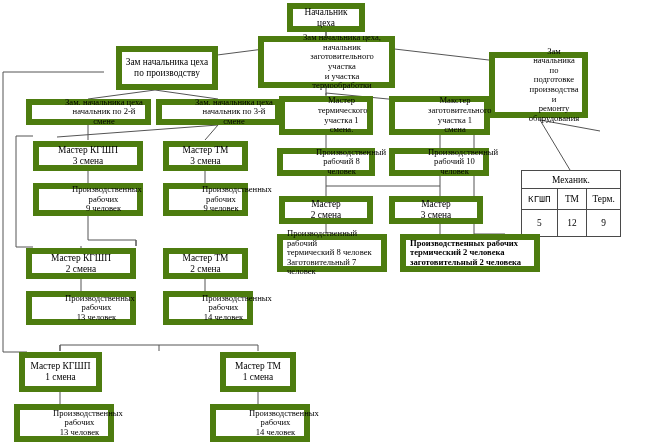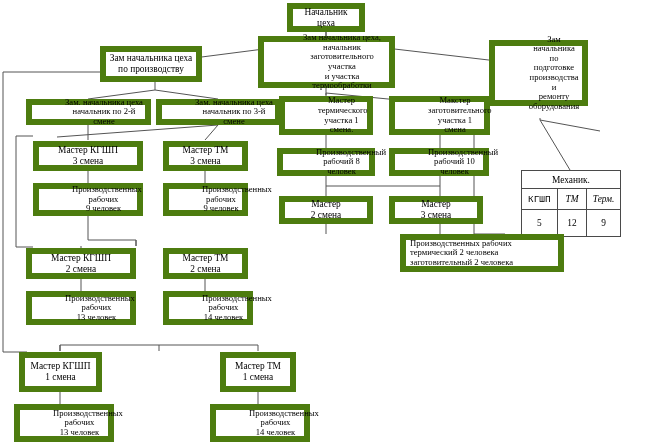--- a/index.html
+++ b/index.html
@@ -95,42 +95,42 @@
 
     <line x1="540" y1="118" x2="540" y2="120"></line>
     <line x1="540" y1="120" x2="600" y2="131"></line>
     <line x1="540" y1="120" x2="570" y2="170"></line>
   </svg>
 
   <div class="node s10" style="left:287px;top:3px;width:78px;height:29px;">
     <span>Начальник<br>цеха</span>
   </div>
 
-  <div class="node s10" style="left:100px;top:46px;width:102px;height:36px;">
+  <div class="node s10" style="left:116px;top:46px;width:102px;height:44px;">
     <span>Зам начальника цеха<br>по производству</span>
   </div>
 
   <div class="node s9" style="left:258px;top:36px;width:137px;height:52px;">
     <span>Зам начальника цеха,<br>начальник<br>заготовительного участка<br>и участка термообработки</span>
   </div>
 
-  <div class="node s9" style="left:489px;top:40px;width:99px;height:66px;">
+  <div class="node s9" style="left:489px;top:52px;width:99px;height:66px;">
     <span>Зам начальника по<br>подготовке<br>производства и<br>ремонту<br>оборудования</span>
   </div>
 
 
   <table class="mtable" style="left:521px;top:170px;width:100px;padding-left:16px;">
     <tbody>
         <tr>
       <td colspan="3" style="height:17px;">Механик.</td>
     </tr>
     <tr>
       <td style="height:20px;width:36px;font-family:Liberation Mono, monospace;">КГШП</td>
-      <td style="height:20px;width:30px;font-style:italic;">ТМ</td>
-      <td style="height:20px;width:34px;font-style:italic;">Терм.</td>
+      <td style="height:20px;width:30px;">ТМ</td>
+      <td style="height:20px;width:34px;">Терм.</td>
     </tr>
     <tr>
       <td style="height:26px;">5</td>
       <td style="height:26px;">12</td>
       <td style="height:26px;">9</td>
     </tr>
   </tbody>
     </table>
 
   <div class="node s9" style="left:26px;top:99px;width:125px;height:26px;">
@@ -196,17 +196,20 @@
     <span>Производственный<br>рабочий 10 человек</span>
   </div>
 
   <div class="node s10" style="left:279px;top:196px;width:94px;height:28px;">
     <span>Мастер<br>2 смена</span>
   </div>
   <div class="node s10" style="left:389px;top:196px;width:94px;height:28px;">
     <span>Мастер<br>3 смена</span>
   </div>
 
-  <div class="node s9 lft" style="left:400px;top:234px;width:164px;height:38px;">
+  <div class="node s9 lft" style="left:277px;top:234px;width:110px;height:38px;">
+    <span>Производственный рабочий<br>термический 8 человек<br>Заготовительный 7 человек</span>
+  </div>
+  <div class="node s9 lft" style="left:400px;top:234px;width:140px;height:38px;font-weight:bold;">
     <span>Производственных рабочих<br>термический 2 человека<br>заготовительный 2 человека</span>
   </div>
 
 </div>
 
 </body></html>

